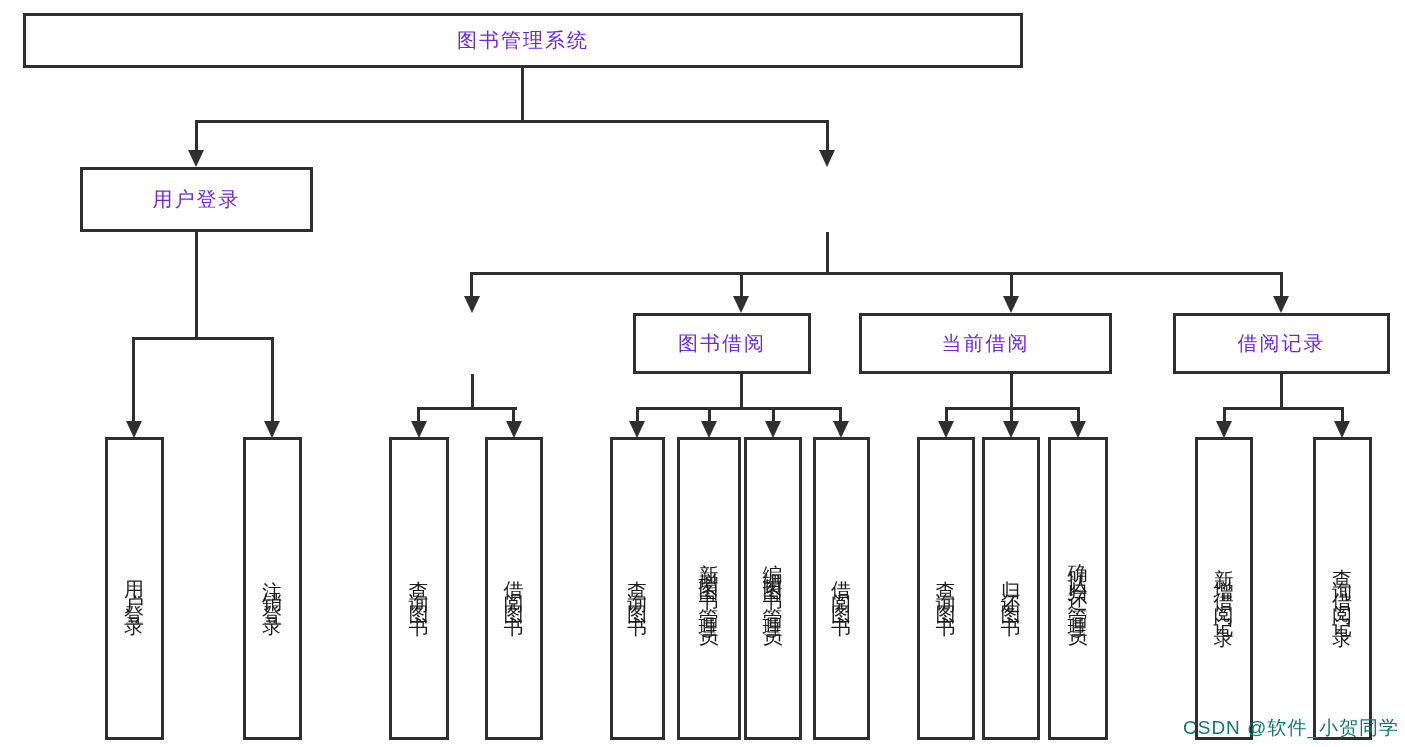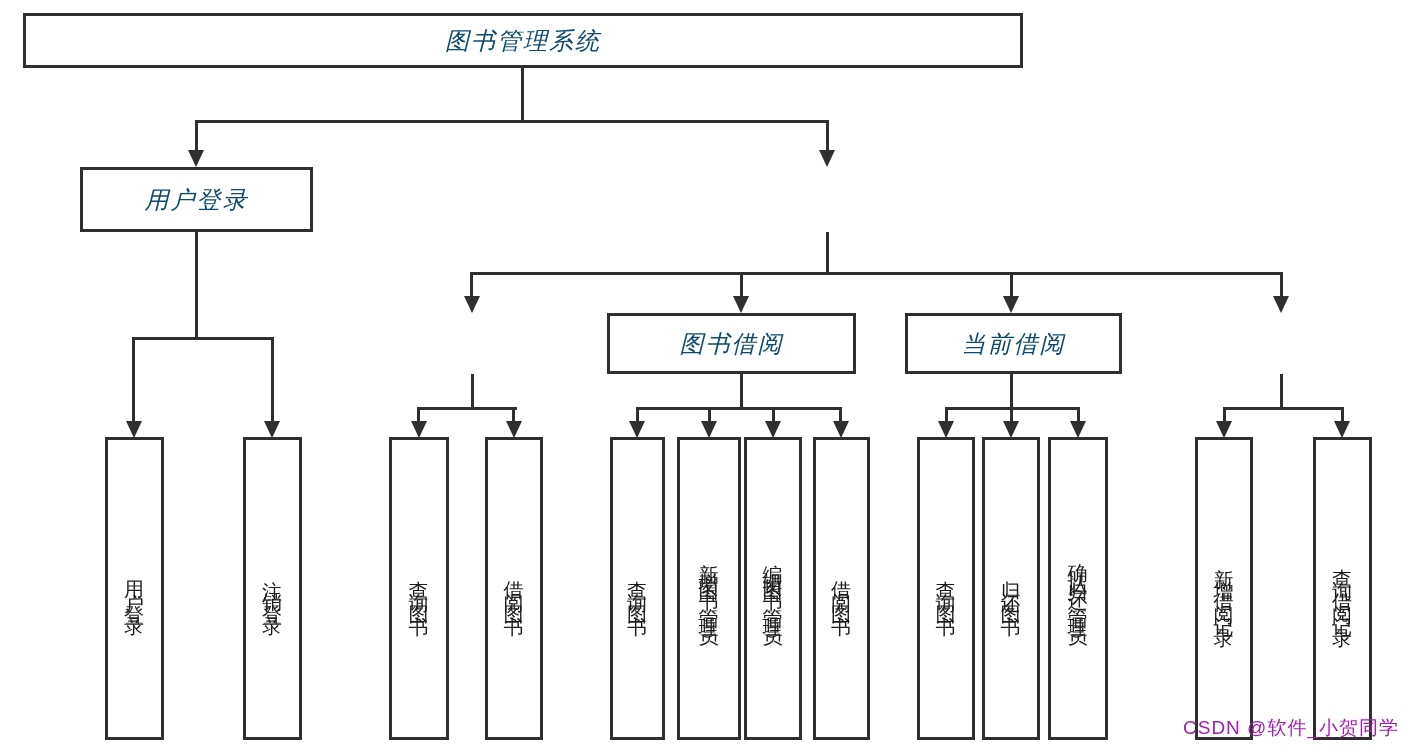--- a/index.html
+++ b/index.html
@@ -2,32 +2,32 @@
 <html><head>
 <meta charset="utf-8">
 <style>
   html,body{margin:0;padding:0;background:#ffffff;}
   body{font-family:"Liberation Sans","DejaVu Sans",sans-serif;}
   #stage{position:relative;width:1405px;height:747px;background:#ffffff;overflow:hidden;}
 
   
   .box{position:absolute;box-sizing:border-box;border:3px solid #2f2f2f;background:#ffffff;
        display:flex;align-items:center;justify-content:center;}
-  .hl{font-size:24px;color:#0c4a6e;letter-spacing:2px;white-space:nowrap;font-style:italic;}
+  .hl{font-size:20px;color:#6d28d9;letter-spacing:2px;white-space:nowrap;}
   .vl{writing-mode:vertical-rl;text-orientation:mixed;font-size:20px;line-height:1;
       letter-spacing:12px;color:#1c1c1c;}
 
   
   .v{position:absolute;width:3px;background:#2f2f2f;}
   .h{position:absolute;height:3px;background:#2f2f2f;}
   .ar{position:absolute;width:0;height:0;border-left:8px solid transparent;
       border-right:8px solid transparent;border-top:17px solid #2f2f2f;}
 
   
-  .wm{position:absolute;left:1183px;top:715px;font-size:19px;color:#a21caf;
+  .wm{position:absolute;left:1183px;top:715px;font-size:19px;color:#0f766e;
       letter-spacing:1px;white-space:nowrap;z-index:5;}
 </style>
 </head>
 <body>
 
 <div id="stage">
 
   <div class="box" style="left:23px;top:13px;width:1000px;height:55px;">
     <span class="hl">图书管理系统</span>
   </div>
@@ -54,25 +54,28 @@
   <div class="h" style="left:470px;top:272px;width:813px;"></div>
   <div class="v" style="left:470px;top:272px;height:27px;"></div>
   <div class="ar" style="left:464px;top:296px;"></div>
   <div class="v" style="left:740px;top:272px;height:27px;"></div>
   <div class="ar" style="left:733px;top:296px;"></div>
   <div class="v" style="left:1010px;top:272px;height:27px;"></div>
   <div class="ar" style="left:1003px;top:296px;"></div>
   <div class="v" style="left:1280px;top:272px;height:27px;"></div>
   <div class="ar" style="left:1273px;top:296px;"></div>
 
-  <div class="box" style="left:607px;top:313px;width:249px;height:61px;">
+  <div class="box" style="left:633px;top:313px;width:178px;height:61px;">
     <span class="hl">图书借阅</span>
   </div>
-  <div class="box" style="left:905px;top:313px;width:217px;height:61px;">
+  <div class="box" style="left:859px;top:313px;width:253px;height:61px;">
     <span class="hl">当前借阅</span>
+  </div>
+  <div class="box" style="left:1173px;top:313px;width:217px;height:61px;">
+    <span class="hl">借阅记录</span>
   </div>
 
   <div class="v" style="left:471px;top:374px;height:36px;"></div>
   <div class="h" style="left:417px;top:407px;width:100px;"></div>
   <div class="v" style="left:417px;top:407px;height:16px;"></div>
   <div class="ar" style="left:411px;top:421px;"></div>
   <div class="v" style="left:512px;top:407px;height:16px;"></div>
   <div class="ar" style="left:506px;top:421px;"></div>
 
   <div class="v" style="left:740px;top:374px;height:36px;"></div>

